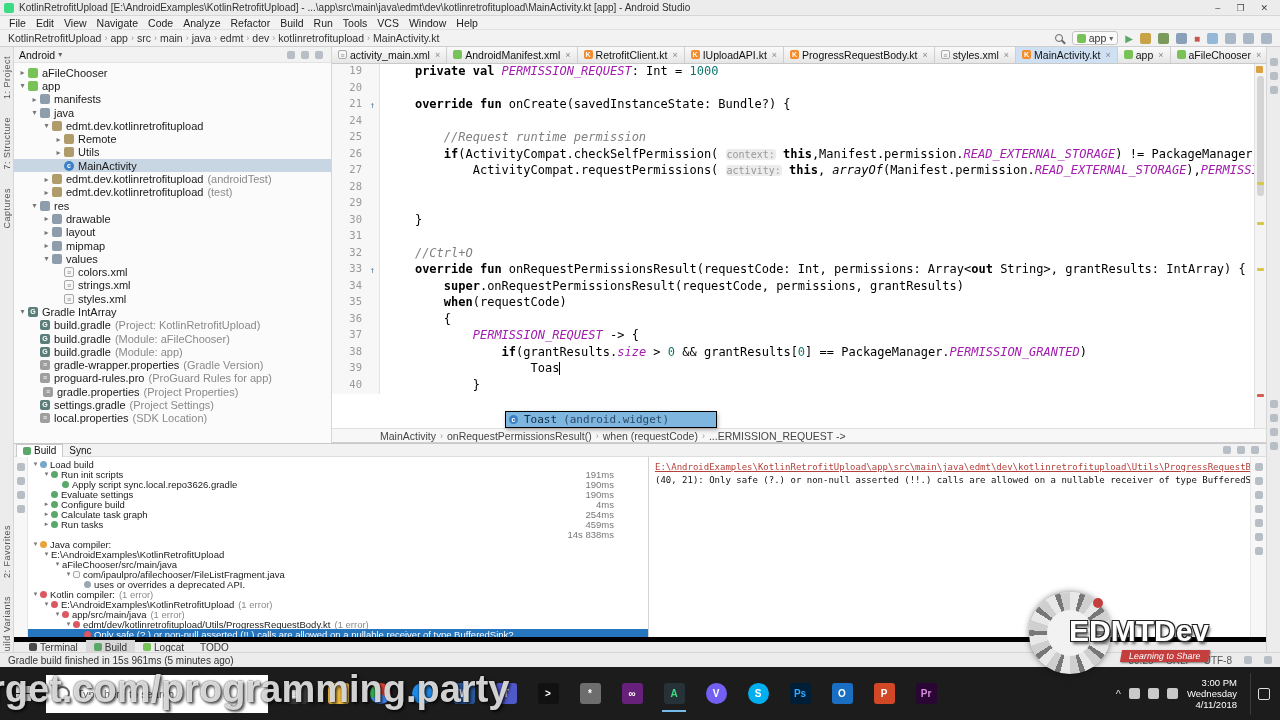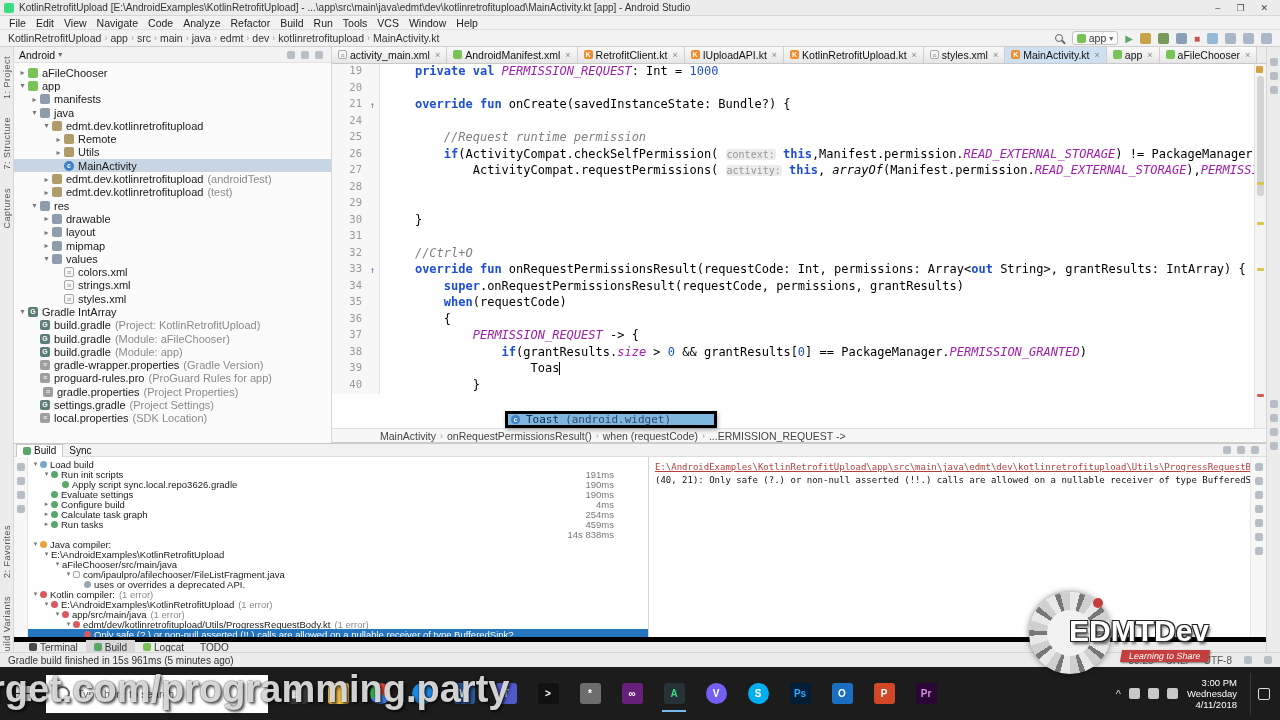--- a/index.html
+++ b/index.html
@@ -48,31 +48,31 @@
 .tabsbar{position:absolute;left:332px;top:47px;width:934px;height:17px;background:#ececec;border-bottom:1px solid #c9c9c9;display:flex;align-items:flex-end;overflow:hidden}
 .tab{display:inline-flex;align-items:center;height:17px;padding:0 6px;border-right:1px solid #cfcfcf;background:linear-gradient(#fbfbfb,#e6e6e6);font-size:10.5px;white-space:nowrap}
 .tab.act{background:#cfe0f2}
 .tab .icn{width:9px;height:9px;margin-right:3px}
 .tab-x{margin-left:5px;color:#888;font-size:9px}
 .editor{position:absolute;left:332px;top:64px;width:934px;height:364px;background:#fff;overflow:hidden}
 .cl{display:flex;height:16.5px;line-height:16.5px;font:12px "DejaVu Sans Mono",monospace;white-space:pre}
 .ln{width:34px;flex:none;text-align:right;padding-right:4px;color:#999;font-size:10.5px;background:#f7f7f7}
 .gm{width:14px;flex:none;background:#f7f7f7;border-right:1px solid #e4e4e4;text-align:center;font-size:9px;color:#5e81a8;line-height:16.5px}
 .ct{padding-left:6px;white-space:pre}
-.s-p{color:#000}.s-k{color:#1d4ed8;font-weight:bold}.s-n{color:#1d4ed8}
+.s-p{color:#000}.s-k{color:#000000;font-weight:bold}.s-n{color:#0f766e}
 .s-m{color:#808080;font-style:italic}.s-c{color:#a21caf;font-style:italic}
 .s-f{color:#000}.s-i{color:#000;font-style:italic}
 .s-h{color:#999;background:#ececec;border-radius:3px;font-size:10px;padding:0 1px}
 .caret{display:inline-block;width:1px;height:13px;background:#000;vertical-align:middle}
 .ed-scroll{position:absolute;right:0;top:0;width:12px;height:364px;background:#f4f4f4;border-left:1px solid #e2e2e2}
 .ed-thumb{position:absolute;left:2px;right:2px;top:2px;height:120px;background:#d4d4d4;border-radius:3px}
 .mark{position:absolute;right:2px;width:7px;height:3px;border-radius:1px}
 .mark.y{background:#d9c54a}.mark.r{background:#d35c54}
 .ed-ind{position:absolute;right:3px;top:2px;width:7px;height:7px;background:#d9a343;border-radius:1px}
-.popup{position:absolute;left:505px;top:411px;width:212px;height:17px;background:#7fb6e0;border:3px solid #000000;display:flex;align-items:center;padding:0 3px;font:11px "DejaVu Sans Mono",monospace;z-index:80;box-shadow:1px 2px 4px rgba(0,0,0,.3)}
+.popup{position:absolute;left:505px;top:411px;width:212px;height:17px;background:#7fb6e0;border:1px solid #000000;display:flex;align-items:center;padding:0 3px;font:11px "DejaVu Sans Mono",monospace;z-index:80;box-shadow:1px 2px 4px rgba(0,0,0,.3)}
 .pop-label{color:#102a43;margin-left:2px}
 .pop-detail{color:#2d4a66;margin-left:6px}
 
 
 .edcrumbs{position:absolute;left:332px;top:428px;width:934px;height:15px;background:#f7f7f7;border-top:1px solid #e0e0e0;border-bottom:1px solid #cfcfcf;display:flex;align-items:center;padding-left:48px;font-size:10.5px;color:#444;gap:4px;white-space:nowrap}
 
 
 .build{position:absolute;left:14px;top:443px;width:1252px;height:194px;background:#fff;border-top:1px solid #c9c9c9}
 .build-head{height:13px;background:#f2f2f2;border-bottom:1px solid #ddd;display:flex;align-items:center;font-size:10px;padding-left:2px}
 .btab-h{display:flex;align-items:center;gap:3px;padding:0 6px;height:13px}
@@ -401,21 +401,21 @@
       <span class="tab-l">RetrofitClient.kt</span>
       <span class="tab-x">×</span>
     </div>
     <div class="tab">
       <span class="icn" style="background: rgb(242, 140, 44); color: rgb(255, 255, 255);">K</span>
       <span class="tab-l">IUploadAPI.kt</span>
       <span class="tab-x">×</span>
     </div>
     <div class="tab">
       <span class="icn" style="background: rgb(242, 140, 44); color: rgb(255, 255, 255);">K</span>
-      <span class="tab-l">KotlinRetrofitUpload.kt</span>
+      <span class="tab-l">ProgressRequestBody.kt</span>
       <span class="tab-x">×</span>
     </div>
     <div class="tab">
       <span class="icn" style="background: rgb(247, 247, 247); border: 1px solid rgb(168, 168, 168); color: rgb(136, 136, 136);">≡</span>
       <span class="tab-l">styles.xml</span>
       <span class="tab-x">×</span>
     </div>
     <div class="tab act">
       <span class="icn" style="background: rgb(242, 140, 44); color: rgb(255, 255, 255);">K</span>
       <span class="tab-l">MainActivity.kt</span>

